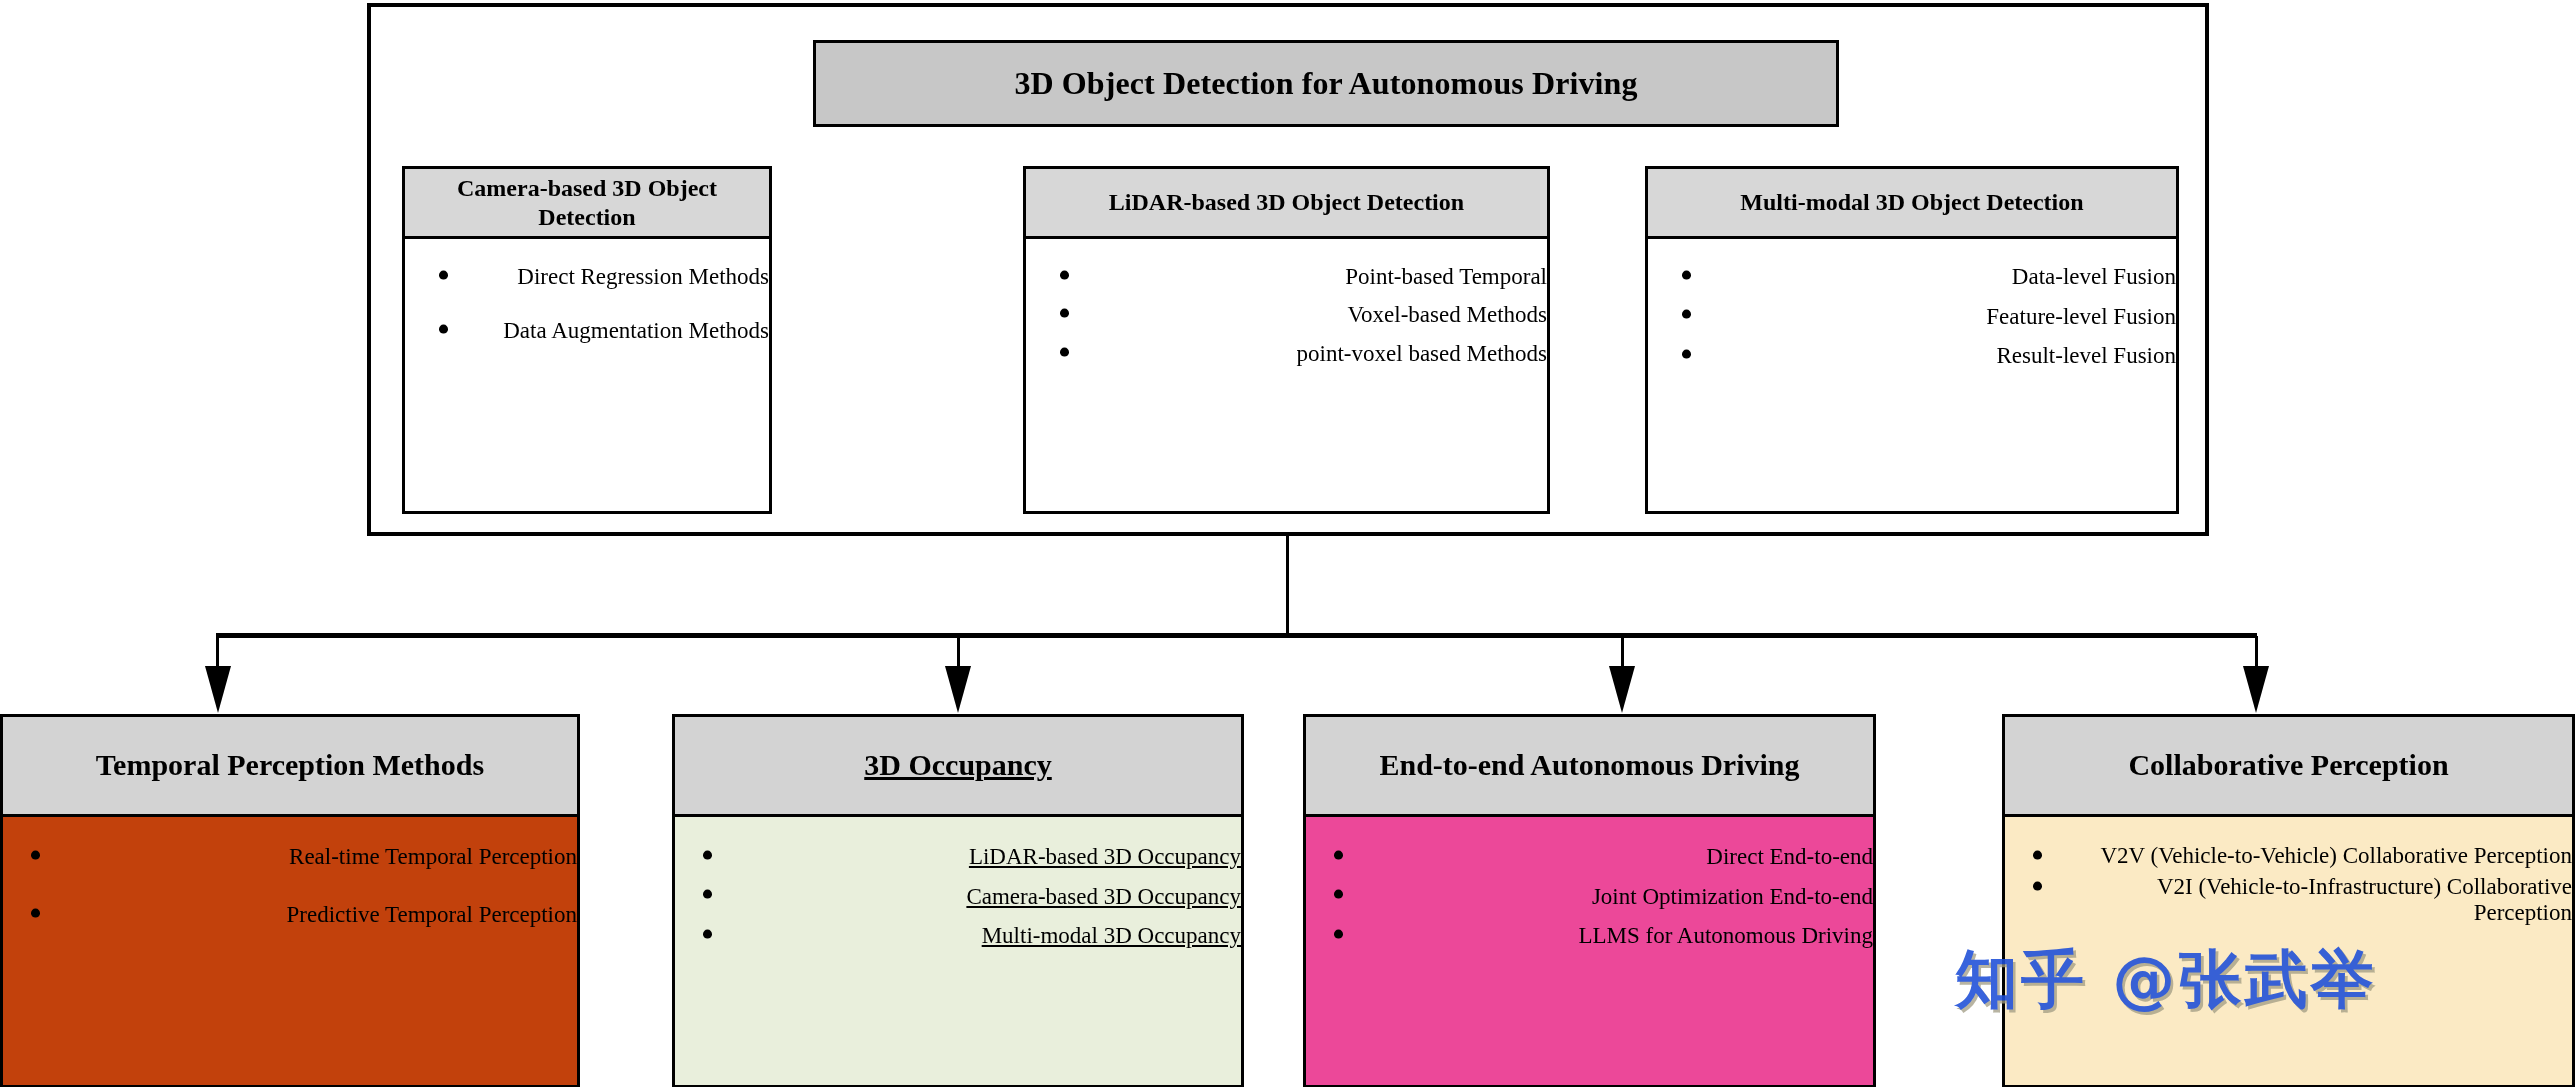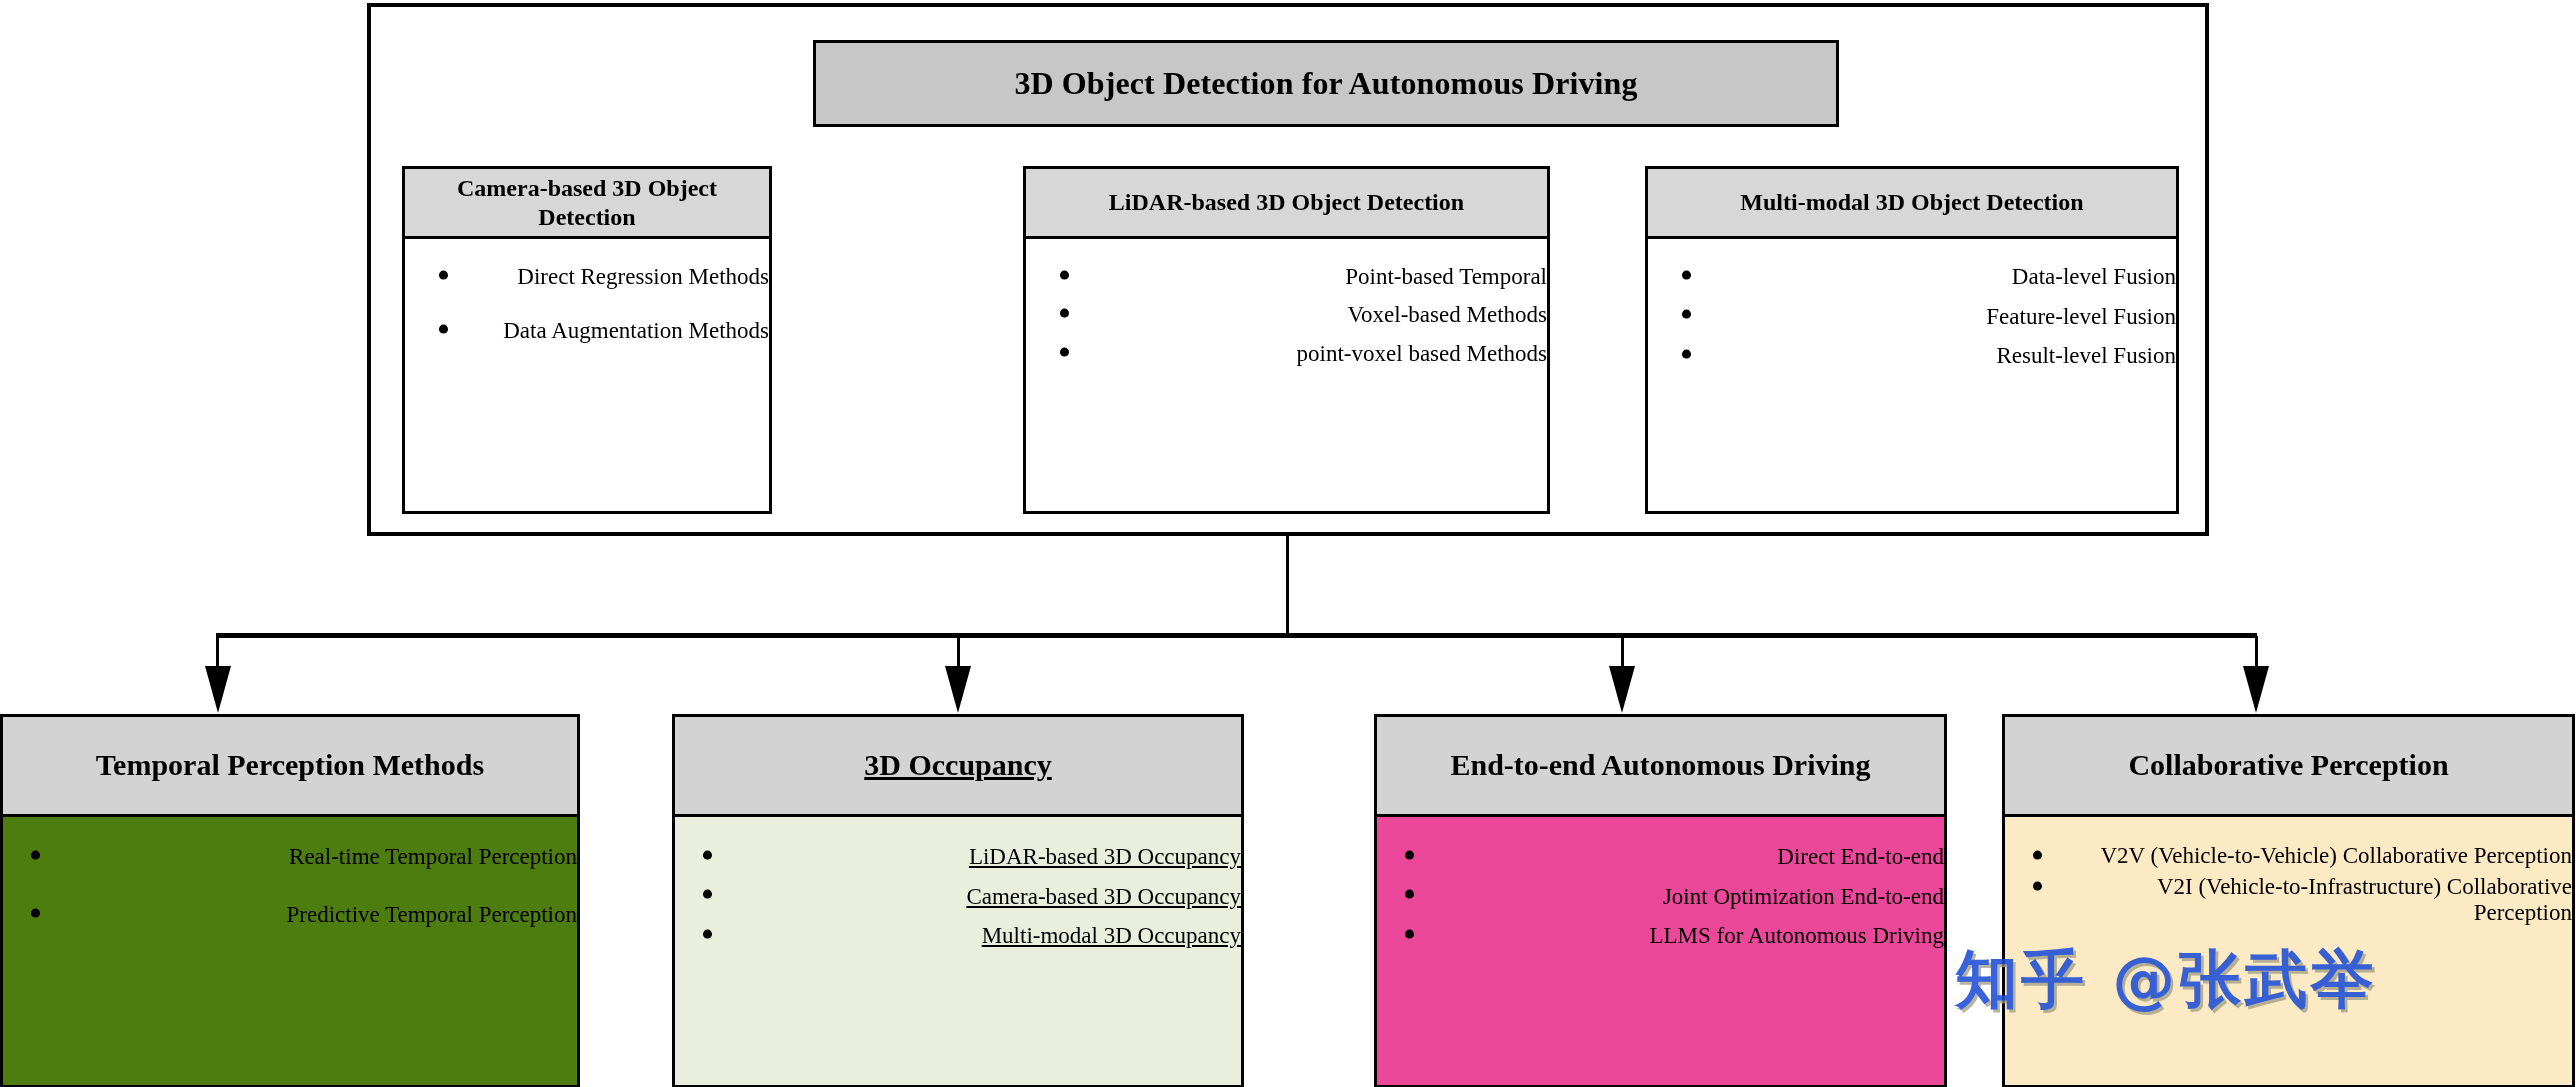--- a/index.html
+++ b/index.html
@@ -69,24 +69,24 @@
   .bot-card{position:absolute;top:714px;height:374px;border:3.1px solid #000;box-sizing:border-box;
             display:flex;flex-direction:column;background:#fff;}
   .bot-card > .card-head{
     background:#d3d3d3;border-bottom:3.1px solid #000;box-sizing:border-box;height:100px;
     display:flex;align-items:center;justify-content:center;text-align:center;
     font-weight:bold;font-size:30px;line-height:1.15;padding:0 6.2px;
   }
   .bot-card > .card-body{flex:1;box-sizing:border-box;padding:26px 0 0 11.3px;}
 
   .b1{left:0px;width:580px;}
-  .b1 > .card-body{background:#4d7c0f;}
+  .b1 > .card-body{background:#c2410c;}
   .b2{left:672px;width:572px;text-decoration:underline;}
   .b2 > .card-body{background:#e9efdc;}
-  .b3{left:1374px;width:573px;}
+  .b3{left:1303px;width:573px;}
   .b3 > .card-body{background:#ec4899;}
   .b4{left:2002px;width:573px;}
   .b4 > .card-body{background:#fbeac4;}
 
   .b1 ul.blist li, .b2 ul.blist li, .b3 ul.blist li, .b4 ul.blist li{font-size:23px;}
   .b4 ul.blist li{line-height:1.13;}
 
   
   .watermark{
     position:absolute;left:1955px;top:937px;width:577px;height:85px;

